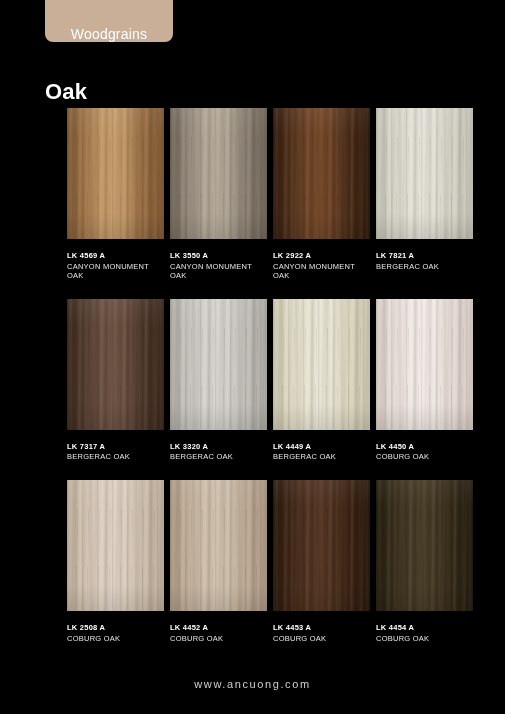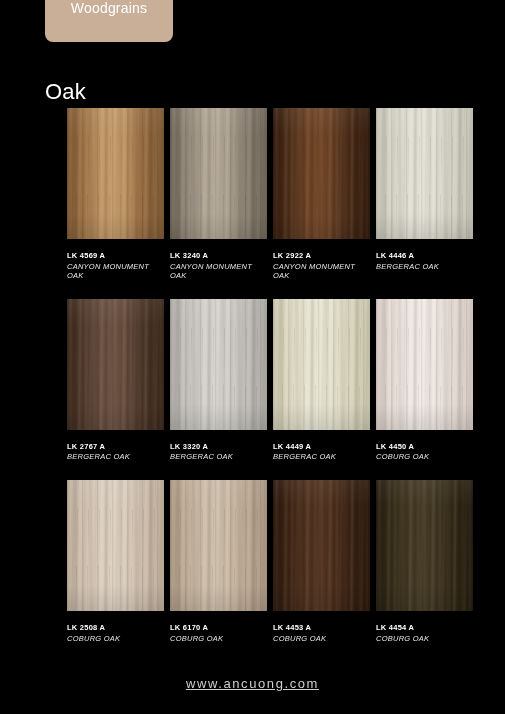--- a/index.html
+++ b/index.html
@@ -23,36 +23,36 @@
     top: 0; left: 0; right: 0;
     height: 44px;
   }
   .category-tab {
     position: absolute;
     top: 0; left: 45px;
     width: 128px; height: 42px;
     background: #c9af97;
     border-radius: 0 0 8px 8px;
     display: flex;
-    align-items: flex-start;
+    align-items: flex-end;
     justify-content: center;
   }
   .category-tab .tab-label {
     font-size: 14px;
     font-weight: 400;
     color: #ffffff;
     letter-spacing: 0.2px;
   }
 
   
   .page-title {
     position: absolute;
     top: 64px; left: 45px;
     font-size: 22px;
-    font-weight: normal;
+    font-weight: bold;
     letter-spacing: 0.2px;
     color: #ffffff;
   }
 
   
   .swatch-grid {
     position: absolute;
     top: 108px; left: 47px;
     width: 410px;
     display: flex;
@@ -126,34 +126,32 @@
     white-space: nowrap;
   }
   .swatch-name {
     display: block;
     font-size: 7.5px;
     font-weight: 400;
     color: #e8e8e8;
     letter-spacing: 0.25px;
     margin-top: 1px;
     max-width: 92px;
-    font-style: italic;
   }
 
   
   .footer {
     position: absolute;
     bottom: 22px; left: 0; right: 0;
     text-align: center;
   }
   .footer-url {
-    font-size: 13px;
+    font-size: 11px;
     color: #cfcfcf;
     letter-spacing: 1.6px;
-    text-decoration: underline;
   }
 </style>
 </head>
 <body style="background: rgb(0, 0, 0);">
 
 <div class="tab-row">
   <div class="category-tab" style="background: rgb(201, 175, 151);">
     <span class="tab-label">Woodgrains</span>
   </div>
 </div>
@@ -166,45 +164,45 @@
     <div class="swatch-cell">
       <div class="swatch-img" style="background: linear-gradient(90deg, rgb(124, 86, 49) 0%, rgb(154, 111, 67) 14%, rgb(196, 154, 104) 38%, rgb(196, 154, 104) 56%, rgb(154, 111, 67) 76%, rgb(124, 86, 49) 100%);"></div>
       <div class="swatch-caption">
         <span class="swatch-code">LK 4569 A</span>
         <span class="swatch-name">CANYON MONUMENT OAK</span>
       </div>
     </div>
     <div class="swatch-cell">
       <div class="swatch-img" style="background: linear-gradient(90deg, rgb(109, 99, 85) 0%, rgb(141, 130, 116) 14%, rgb(179, 168, 150) 38%, rgb(179, 168, 150) 56%, rgb(141, 130, 116) 76%, rgb(109, 99, 85) 100%);"></div>
       <div class="swatch-caption">
-        <span class="swatch-code">LK 3240 A</span>
+        <span class="swatch-code">LK 3550 A</span>
         <span class="swatch-name">CANYON MONUMENT OAK</span>
       </div>
     </div>
     <div class="swatch-cell">
       <div class="swatch-img" style="background: linear-gradient(90deg, rgb(49, 25, 10) 0%, rgb(76, 45, 24) 14%, rgb(113, 69, 38) 38%, rgb(113, 69, 38) 56%, rgb(76, 45, 24) 76%, rgb(49, 25, 10) 100%);"></div>
       <div class="swatch-caption">
         <span class="swatch-code">LK 2922 A</span>
         <span class="swatch-name">CANYON MONUMENT OAK</span>
       </div>
     </div>
     <div class="swatch-cell">
       <div class="swatch-img" style="background: linear-gradient(90deg, rgb(195, 193, 178) 0%, rgb(214, 212, 198) 14%, rgb(228, 226, 214) 38%, rgb(228, 226, 214) 56%, rgb(214, 212, 198) 76%, rgb(195, 193, 178) 100%);"></div>
       <div class="swatch-caption">
-        <span class="swatch-code">LK 4446 A</span>
+        <span class="swatch-code">LK 7821 A</span>
         <span class="swatch-name">BERGERAC OAK</span>
       </div>
     </div>
   </div>
 
   <div class="swatch-row">
     <div class="swatch-cell">
       <div class="swatch-img" style="background: linear-gradient(90deg, rgb(58, 38, 25) 0%, rgb(78, 56, 42) 14%, rgb(107, 80, 64) 38%, rgb(107, 80, 64) 56%, rgb(78, 56, 42) 76%, rgb(58, 38, 25) 100%);"></div>
       <div class="swatch-caption">
-        <span class="swatch-code">LK 2767 A</span>
+        <span class="swatch-code">LK 7317 A</span>
         <span class="swatch-name">BERGERAC OAK</span>
       </div>
     </div>
     <div class="swatch-cell">
       <div class="swatch-img" style="background: linear-gradient(90deg, rgb(169, 167, 159) 0%, rgb(195, 193, 186) 14%, rgb(213, 211, 204) 38%, rgb(213, 211, 204) 56%, rgb(195, 193, 186) 76%, rgb(169, 167, 159) 100%);"></div>
       <div class="swatch-caption">
         <span class="swatch-code">LK 3320 A</span>
         <span class="swatch-name">BERGERAC OAK</span>
       </div>
     </div>
@@ -228,21 +226,21 @@
     <div class="swatch-cell">
       <div class="swatch-img" style="background: linear-gradient(90deg, rgb(188, 171, 152) 0%, rgb(207, 191, 173) 14%, rgb(221, 208, 193) 38%, rgb(221, 208, 193) 56%, rgb(207, 191, 173) 76%, rgb(188, 171, 152) 100%);"></div>
       <div class="swatch-caption">
         <span class="swatch-code">LK 2508 A</span>
         <span class="swatch-name">COBURG OAK</span>
       </div>
     </div>
     <div class="swatch-cell">
       <div class="swatch-img" style="background: linear-gradient(90deg, rgb(169, 149, 129) 0%, rgb(191, 172, 150) 14%, rgb(207, 191, 171) 38%, rgb(207, 191, 171) 56%, rgb(191, 172, 150) 76%, rgb(169, 149, 129) 100%);"></div>
       <div class="swatch-caption">
-        <span class="swatch-code">LK 6170 A</span>
+        <span class="swatch-code">LK 4452 A</span>
         <span class="swatch-name">COBURG OAK</span>
       </div>
     </div>
     <div class="swatch-cell">
       <div class="swatch-img" style="background: linear-gradient(90deg, rgb(42, 23, 10) 0%, rgb(61, 36, 20) 14%, rgb(82, 51, 31) 38%, rgb(82, 51, 31) 56%, rgb(61, 36, 20) 76%, rgb(42, 23, 10) 100%);"></div>
       <div class="swatch-caption">
         <span class="swatch-code">LK 4453 A</span>
         <span class="swatch-name">COBURG OAK</span>
       </div>
     </div>

